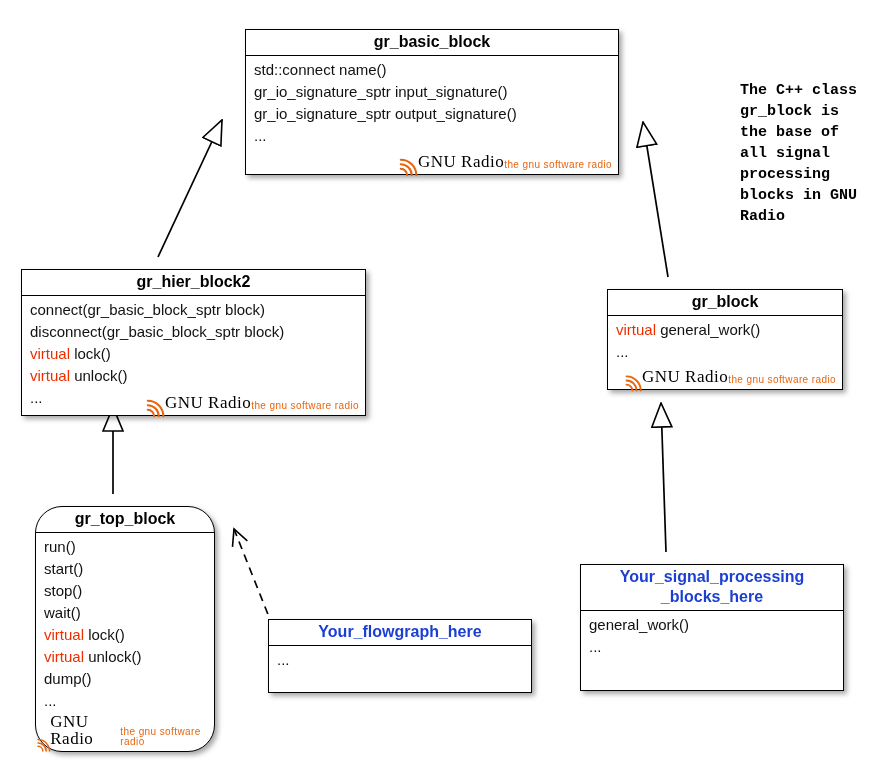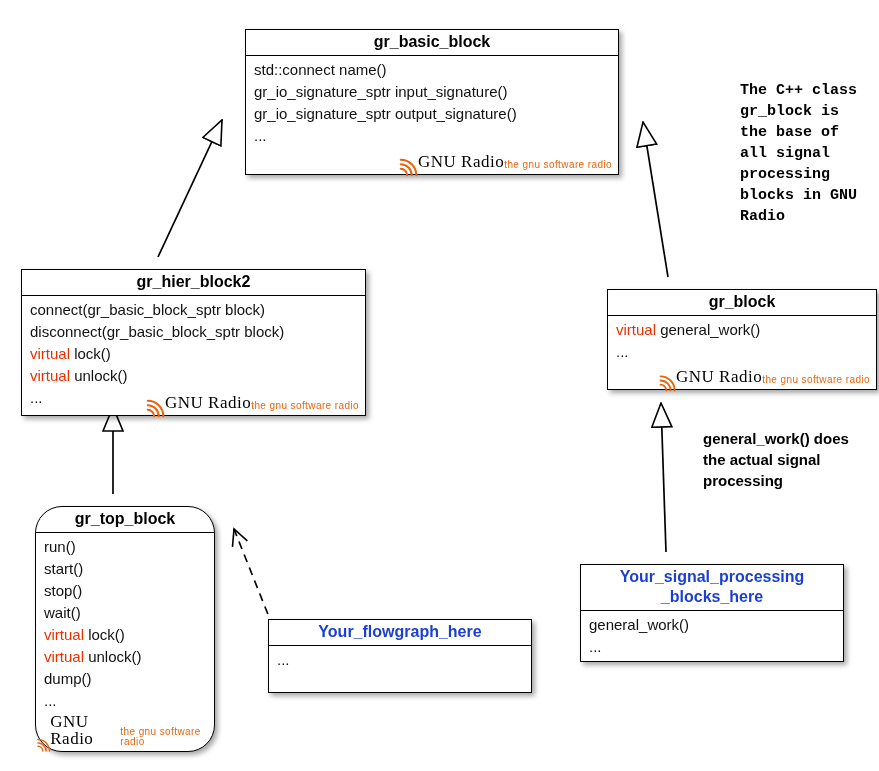--- a/index.html
+++ b/index.html
@@ -135,21 +135,21 @@
       <svg class="logo-waves" width="22" height="22" viewBox="0 0 24 24">
         <path d="M10,21 A7,7 0 0 0 3,14" fill="none" stroke="#e8650f" stroke-width="2.2" stroke-linecap="round"></path>
         <path d="M15,21 A12,12 0 0 0 3,9" fill="none" stroke="#e8650f" stroke-width="2.2" stroke-linecap="round"></path>
         <path d="M20,21 A17,17 0 0 0 3,4" fill="none" stroke="#e8650f" stroke-width="2.2" stroke-linecap="round"></path>
       </svg>
       <div class="logo-name">GNU Radio</div>
       <div class="logo-tagline">the gnu software radio</div>
     </div>
   </div>
 
-  <div class="class-box" style="left:607px; top:277px; width:270px; height:101px;">
+  <div class="class-box" style="left:607px; top:277px; width:236px; height:101px;">
     <div class="class-title">gr_block</div>
     <div class="class-members">
         <div class="member"><span class="kw">virtual</span> general_work()</div>
         <div class="member">...</div>
       </div>
     <div class="gnu-logo">
       <svg class="logo-waves" width="20" height="20" viewBox="0 0 24 24">
         <path d="M10,21 A7,7 0 0 0 3,14" fill="none" stroke="#e8650f" stroke-width="2.2" stroke-linecap="round"></path>
         <path d="M15,21 A12,12 0 0 0 3,9" fill="none" stroke="#e8650f" stroke-width="2.2" stroke-linecap="round"></path>
         <path d="M20,21 A17,17 0 0 0 3,4" fill="none" stroke="#e8650f" stroke-width="2.2" stroke-linecap="round"></path>
@@ -182,25 +182,24 @@
     </div>
   </div>
 
   <div class="class-box blue-title" style="left:268px; top:607px; width:264px; height:74px;">
     <div class="class-title">Your_flowgraph_here</div>
     <div class="class-members">
         <div class="member">...</div>
       </div>
   </div>
 
-  <div class="class-box blue-title" style="left:580px; top:552px; width:264px; height:98px;">
+  <div class="class-box blue-title" style="left:580px; top:552px; width:264px; height:127px;">
     <div class="class-title">Your_signal_processing
 _blocks_here</div>
     <div class="class-members">
         <div class="member">general_work()</div>
         <div class="member">...</div>
       </div>
   </div>
 
   <div class="annotation" style="left:740px; top:80px; width:122px;font-family:Liberation Mono, monospace;">The C++ class gr_block is the base of all signal processing blocks in GNU Radio</div>
-  <div class="annotation" style="left:703px; top:428px; width:158px;">general_work() does the actual signal processing</div>
 
 </div>
 
 </body></html>

